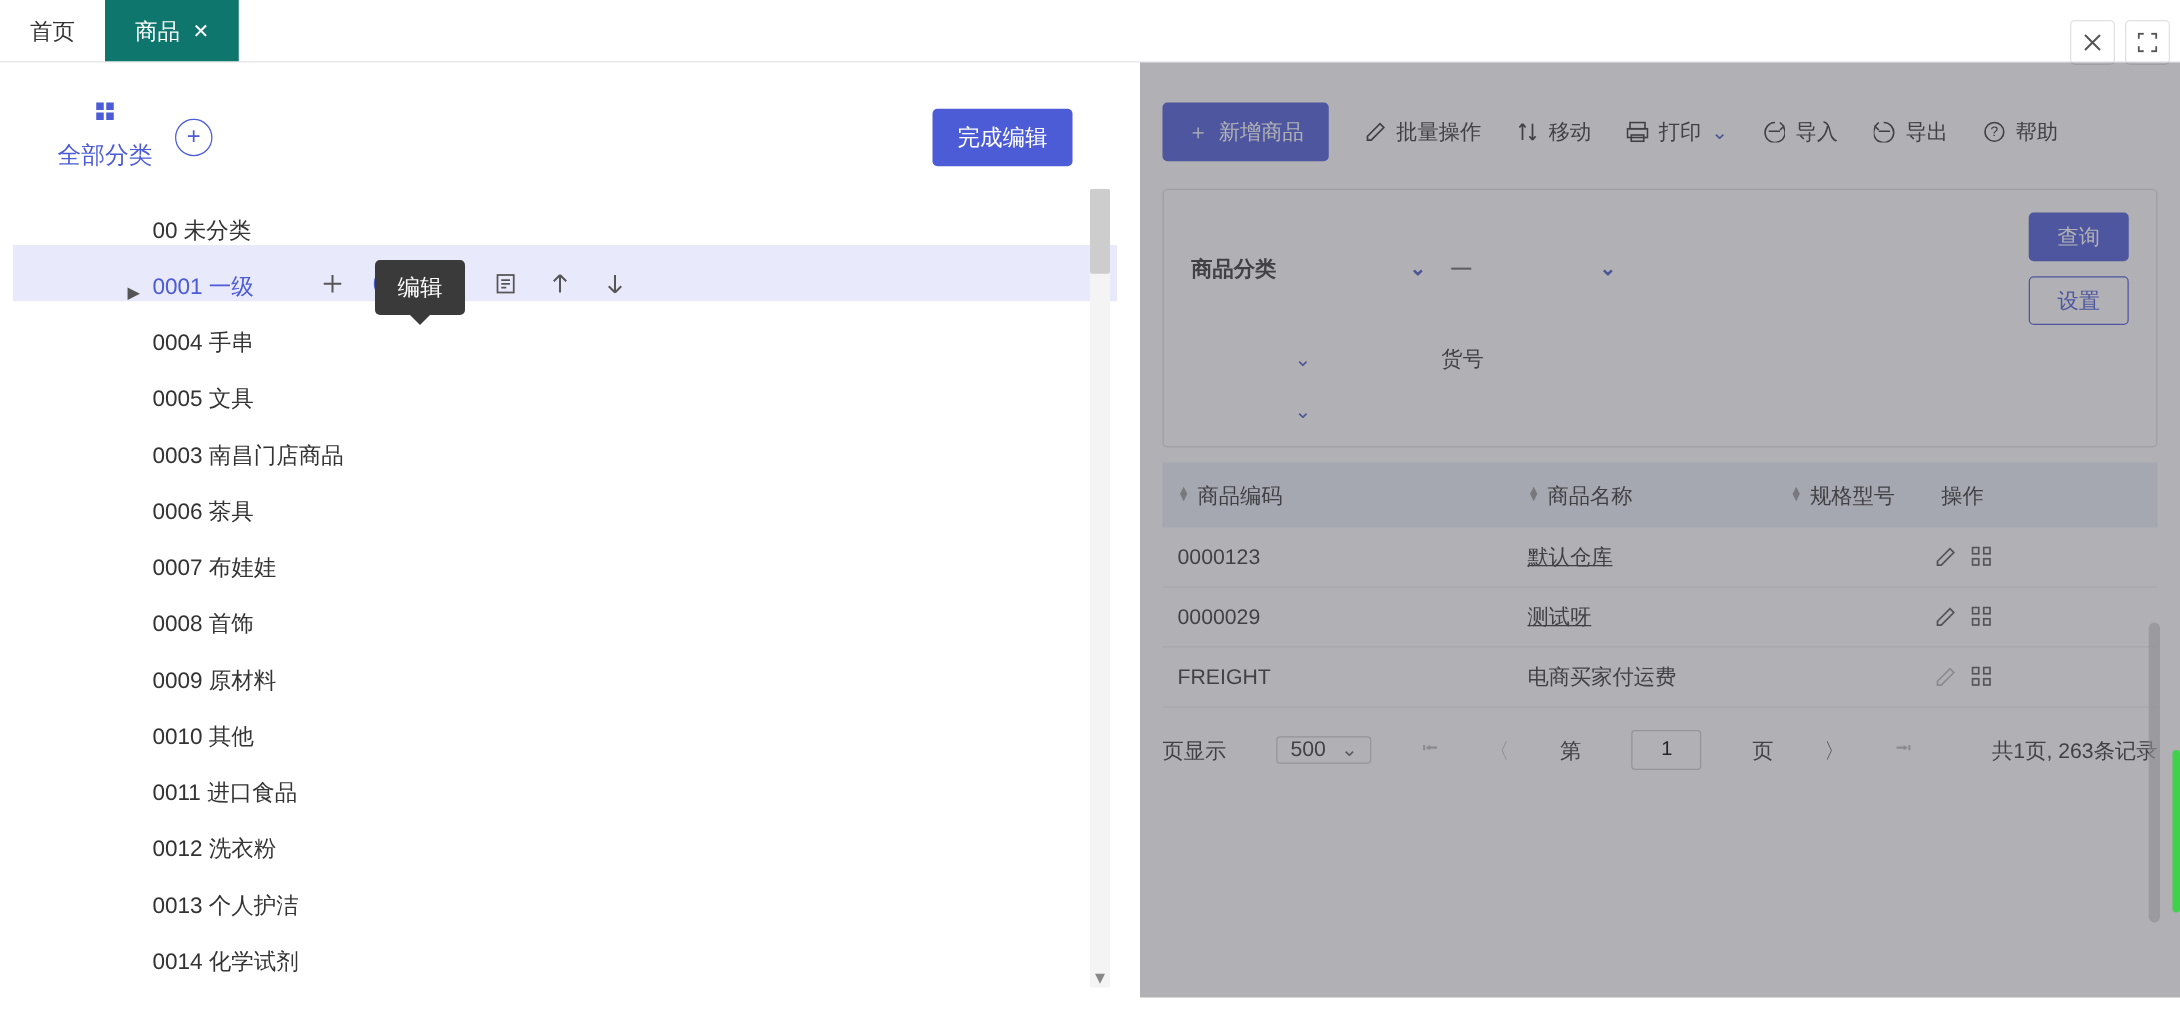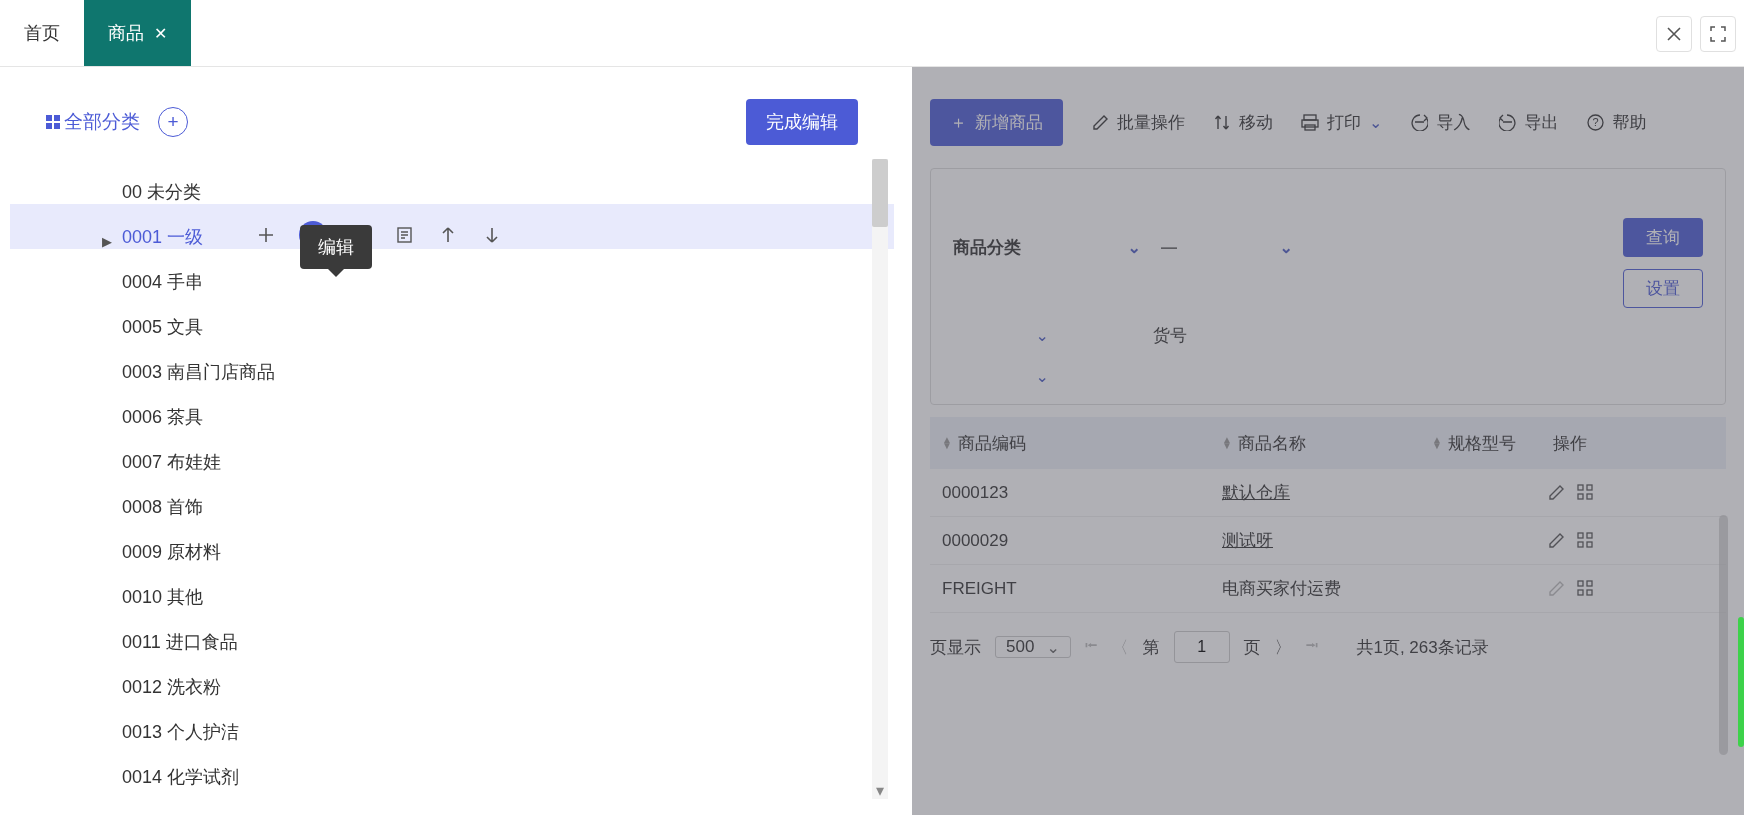--- a/index.html
+++ b/index.html
@@ -1,18 +1,18 @@
 <!DOCTYPE html>
 <html><head>
 <meta charset="utf-8">
 <style>
 * { margin: 0; padding: 0; box-sizing: border-box; font-family: -apple-system, "PingFang SC", "Microsoft YaHei", sans-serif; }
 body { width: 1744px; height: 815px; overflow: hidden; background: #fff; position: relative; }
 
-.tabs-bar { height: 67px; display: flex; align-items: stretch; border-bottom: 1px solid #e5e5e5; position: relative; }
+.tabs-bar { height: 50px; display: flex; align-items: stretch; border-bottom: 1px solid #e5e5e5; position: relative; }
 .tab { display: flex; align-items: center; padding: 0 24px; font-size: 18px; color: #333; cursor: pointer; }
 .tab.active { background: #0f766e; color: #fff; }
 .tab-close { margin-left: 10px; font-size: 16px; }
 .tabs-right { position: absolute; right: 8px; top: 0; height: 67px; display: flex; align-items: center; gap: 8px; }
 .icon-btn { width: 36px; height: 36px; display: flex; align-items: center; justify-content: center; border: 1px solid #e0e0e0; border-radius: 4px; cursor: pointer; color: #555; }
 
 .content { position: relative; height: 748px; }
 
 .right-pane { position: absolute; left: 912px; right: 0; top: 10px; bottom: 0; padding: 12px 18px; }
 .toolbar { display: flex; align-items: center; gap: 28px; padding: 10px 0 22px 0; }
@@ -21,48 +21,48 @@
 .small-icon { width: 18px; height: 18px; display: inline-flex; align-items: center; justify-content: center; }
 
 .filter-box { border: 1px solid #ddd; border-radius: 4px; padding: 18px 22px; margin-bottom: 12px; }
 .filter-row { display: flex; align-items: center; gap: 24px; margin-bottom: 16px; }
 .filter-label { font-size: 17px; color: #333; min-width: 72px; }
 .filter-sel { min-width: 96px; display: flex; align-items: center; justify-content: flex-end; }
 .chev { color: #4b5cc4; font-size: 16px; }
 .dash { color: #666; }
 .btn-query { background: #4c5bd6; color: #fff; border: none; border-radius: 4px; padding: 8px 22px; font-size: 17px; cursor: pointer; }
 .btn-set { background: #fff; color: #4c5bd6; border: 1.5px solid #4c5bd6; border-radius: 4px; padding: 7px 22px; font-size: 17px; cursor: pointer; }
-.right-buttons { display: flex; flex-direction: column; gap: 12px; margin-left: auto; margin-top: 31px; }
+.right-buttons { display: flex; flex-direction: column; gap: 12px; margin-left: auto; }
 
 .table-head { display: flex; background: #edf0f7; height: 52px; align-items: center; font-size: 17px; color: #333; font-weight: 500; }
 .th { padding: 0 12px; display: flex; align-items: center; gap: 6px; }
 .sort-arrows { display: inline-flex; flex-direction: column; line-height: 6px; font-size: 10px; color: #999; }
 .table-row { display: flex; height: 48px; align-items: center; font-size: 17px; color: #333; border-bottom: 1px solid #eee; }
 .td { padding: 0 12px; }
 .link { text-decoration: underline; color: #333; cursor: pointer; }
 .row-actions { display: flex; gap: 12px; justify-content: center; width: 100%; }
 .row-act-icon { color: #555; cursor: pointer; }
 .row-act-icon.disabled { color: #bbb; }
 
 .col-code { width: 280px; }
 .col-name { width: 210px; }
 .col-spec { width: 100px; overflow: hidden; white-space: nowrap; }
 .col-op { width: 100px; text-align: center; justify-content: center; }
 
-.pager { display: flex; align-items: center; gap: 14px; padding: 18px 0 0 0; font-size: 17px; color: #333; }
+.pager { display: flex; align-items: center; gap: 14px; padding: 18px 0 0 0; font-size: 17px; color: #333; justify-content: space-between; }
 .sel-box { border: 1px solid #ccc; border-radius: 3px; padding: 0 10px; display: flex; align-items: center; gap: 12px; }
 .pg-input { width: 56px; height: 32px; border: 1px solid #ccc; border-radius: 3px; text-align: center; font-size: 16px; }
 .pg-arrow { color: #bbb; cursor: pointer; }
 .pg-arrow.dark { color: #555; }
 
 
 .overlay { position: absolute; left: 0; right: 0; top: 0; bottom: 0; background: rgba(80,80,90,0.45); pointer-events: none; }
 .left-panel { position: absolute; left: 10px; top: 10px; width: 884px; height: 730px; background: #fff; border-radius: 2px; padding: 22px 0 0 0; overflow: hidden; pointer-events: auto; }
 .panel-head { display: flex; align-items: center; padding: 0 36px 14px 36px; }
-.cat-head { display: flex; align-items: center; gap: 4px; color: #4c5bd6; font-size: 19px; }
+.cat-head { display: flex; align-items: center; gap: 15px; color: #4c5bd6; font-size: 19px; flex-direction: column; }
 .grid-ico { display: inline-grid; grid-template-columns: 6px 6px; grid-template-rows: 6px 6px; gap: 2px; }
 .grid-ico span { background: #4c5bd6; }
 .add-circle { width: 30px; height: 30px; border: 1.5px solid #4c5bd6; border-radius: 50%; display: flex; align-items: center; justify-content: center; color: #4c5bd6; margin-left: 18px; cursor: pointer; font-size: 19px; }
 .btn-done { margin-left: auto; background: #4c5bd6; color: #fff; border: none; border-radius: 4px; padding: 11px 20px; font-size: 18px; cursor: pointer; }
 
 .tree-scroll { position: relative; height: 640px; overflow: hidden; }
 .scrollbar { position: absolute; right: 6px; top: 0; width: 16px; bottom: 0; background: #f4f4f4; }
 .scroll-thumb { position: absolute; top: 0; left: 0; right: 0; height: 68px; background: #cdcdcd; border-radius: 2px; }
 .scroll-down-btn { position: absolute; bottom: 0; left: 0; right: 0; height: 18px; display: flex; align-items: center; justify-content: center; color: #888; }
 

